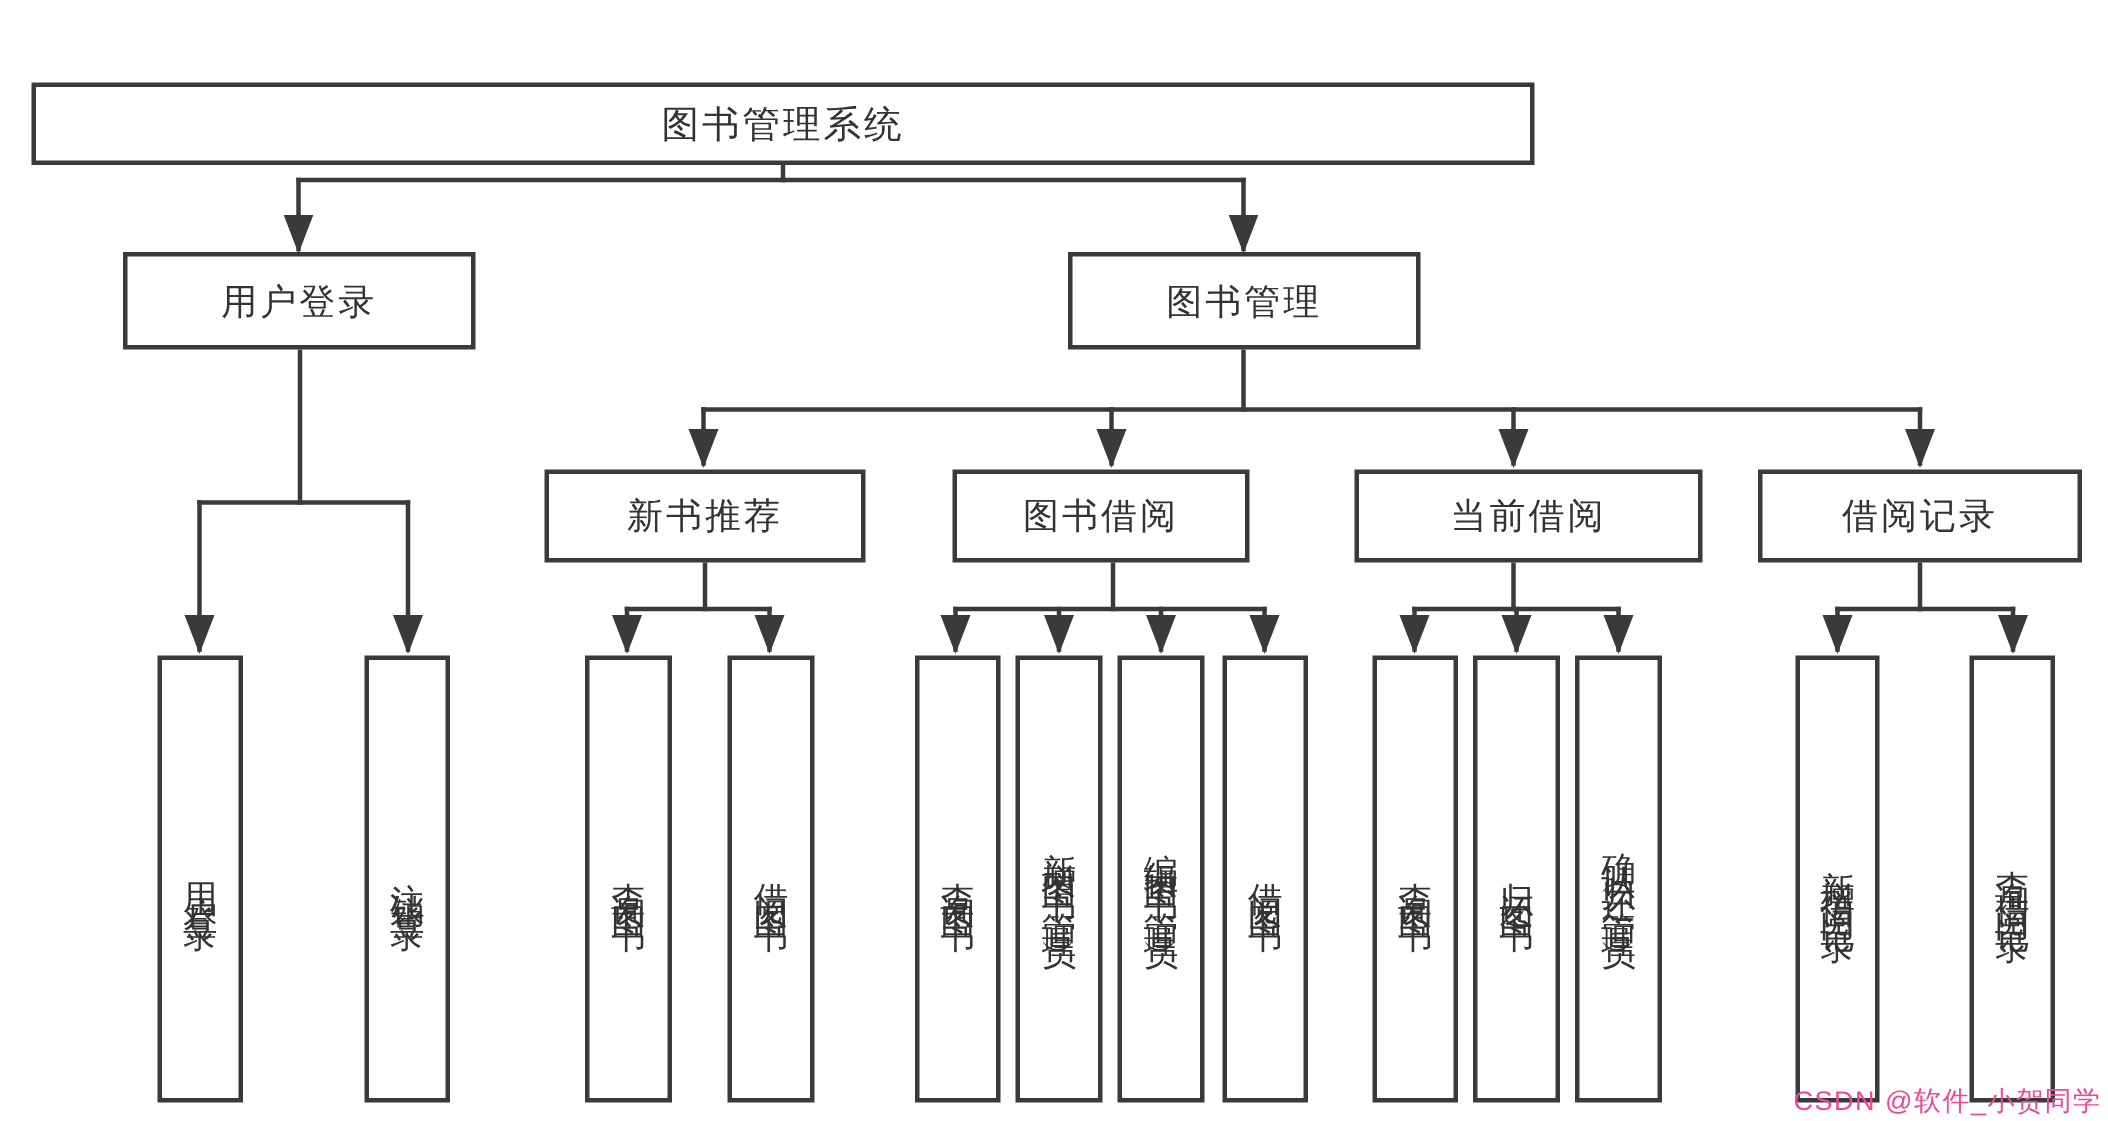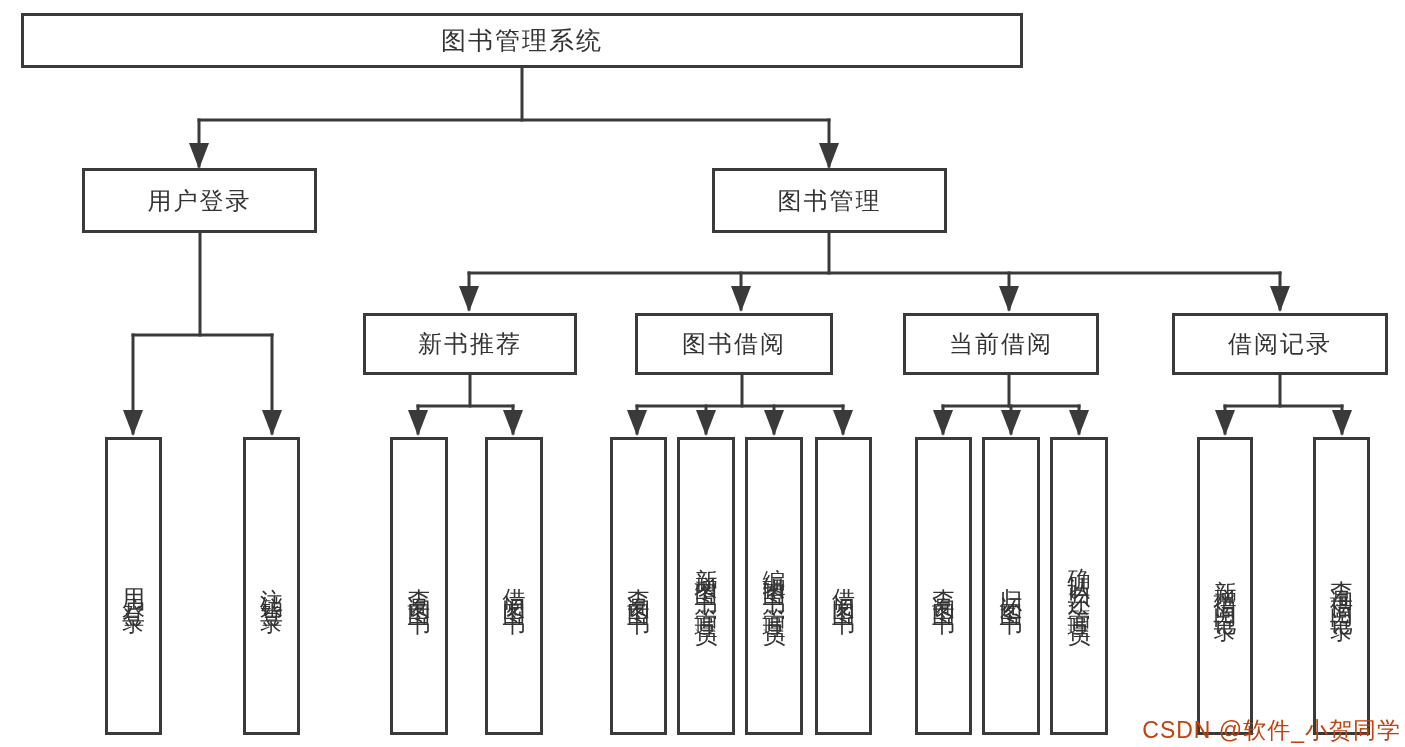--- a/index.html
+++ b/index.html
@@ -22,34 +22,34 @@
     color:#333333;
     display:flex;
     align-items:center;
     justify-content:center;
   }
   .node-h{
     font-size:24px;
     letter-spacing:2px;
     white-space:nowrap;
   }
-  .node-root{font-size:25px;}
+  .node-root{font-size:25px;margin-top:42px;}
   .node-v{
     writing-mode:vertical-rl;
     text-orientation:mixed;
     font-size:23px;
     letter-spacing:8px;
     line-height:1;
   }
   .watermark{
     position:absolute;
     right:4px;
     bottom:1px;
-    font-size:23px;
-    color:#c2410c;
+    font-size:18px;
+    color:#ec4899;
     letter-spacing:1px;
     white-space:nowrap;
     text-align:center;
   }
 </style>
 </head>
 <body>
 
 <div id="stage">
 
@@ -103,21 +103,21 @@
     </g>
   </svg>
 
   <div class="node node-h node-root" style="left:21px;top:13px;width:1002px;height:55px">图书管理系统</div>
 
   <div class="node node-h" style="left:82px;top:168px;width:235px;height:65px">用户登录</div>
   <div class="node node-h" style="left:712px;top:168px;width:235px;height:65px">图书管理</div>
 
   <div class="node node-h" style="left:363px;top:313px;width:214px;height:62px">新书推荐</div>
   <div class="node node-h" style="left:635px;top:313px;width:198px;height:62px">图书借阅</div>
-  <div class="node node-h" style="left:903px;top:313px;width:196px;height:62px">当前借阅</div>
+  <div class="node node-h" style="left:903px;top:313px;width:232px;height:62px">当前借阅</div>
   <div class="node node-h" style="left:1172px;top:313px;width:216px;height:62px">借阅记录</div>
 
   <div class="node node-v" style="left:105px;top:437px;width:57px;height:298px">用户登录</div>
   <div class="node node-v" style="left:243px;top:437px;width:57px;height:298px">注销登录</div>
 
   <div class="node node-v" style="left:390px;top:437px;width:58px;height:298px">查询图书</div>
   <div class="node node-v" style="left:485px;top:437px;width:58px;height:298px">借阅图书</div>
 
   <div class="node node-v" style="left:610px;top:437px;width:57px;height:298px">查询图书</div>
   <div class="node node-v" style="left:677px;top:437px;width:58px;height:298px">新增图书（管理员）</div>

